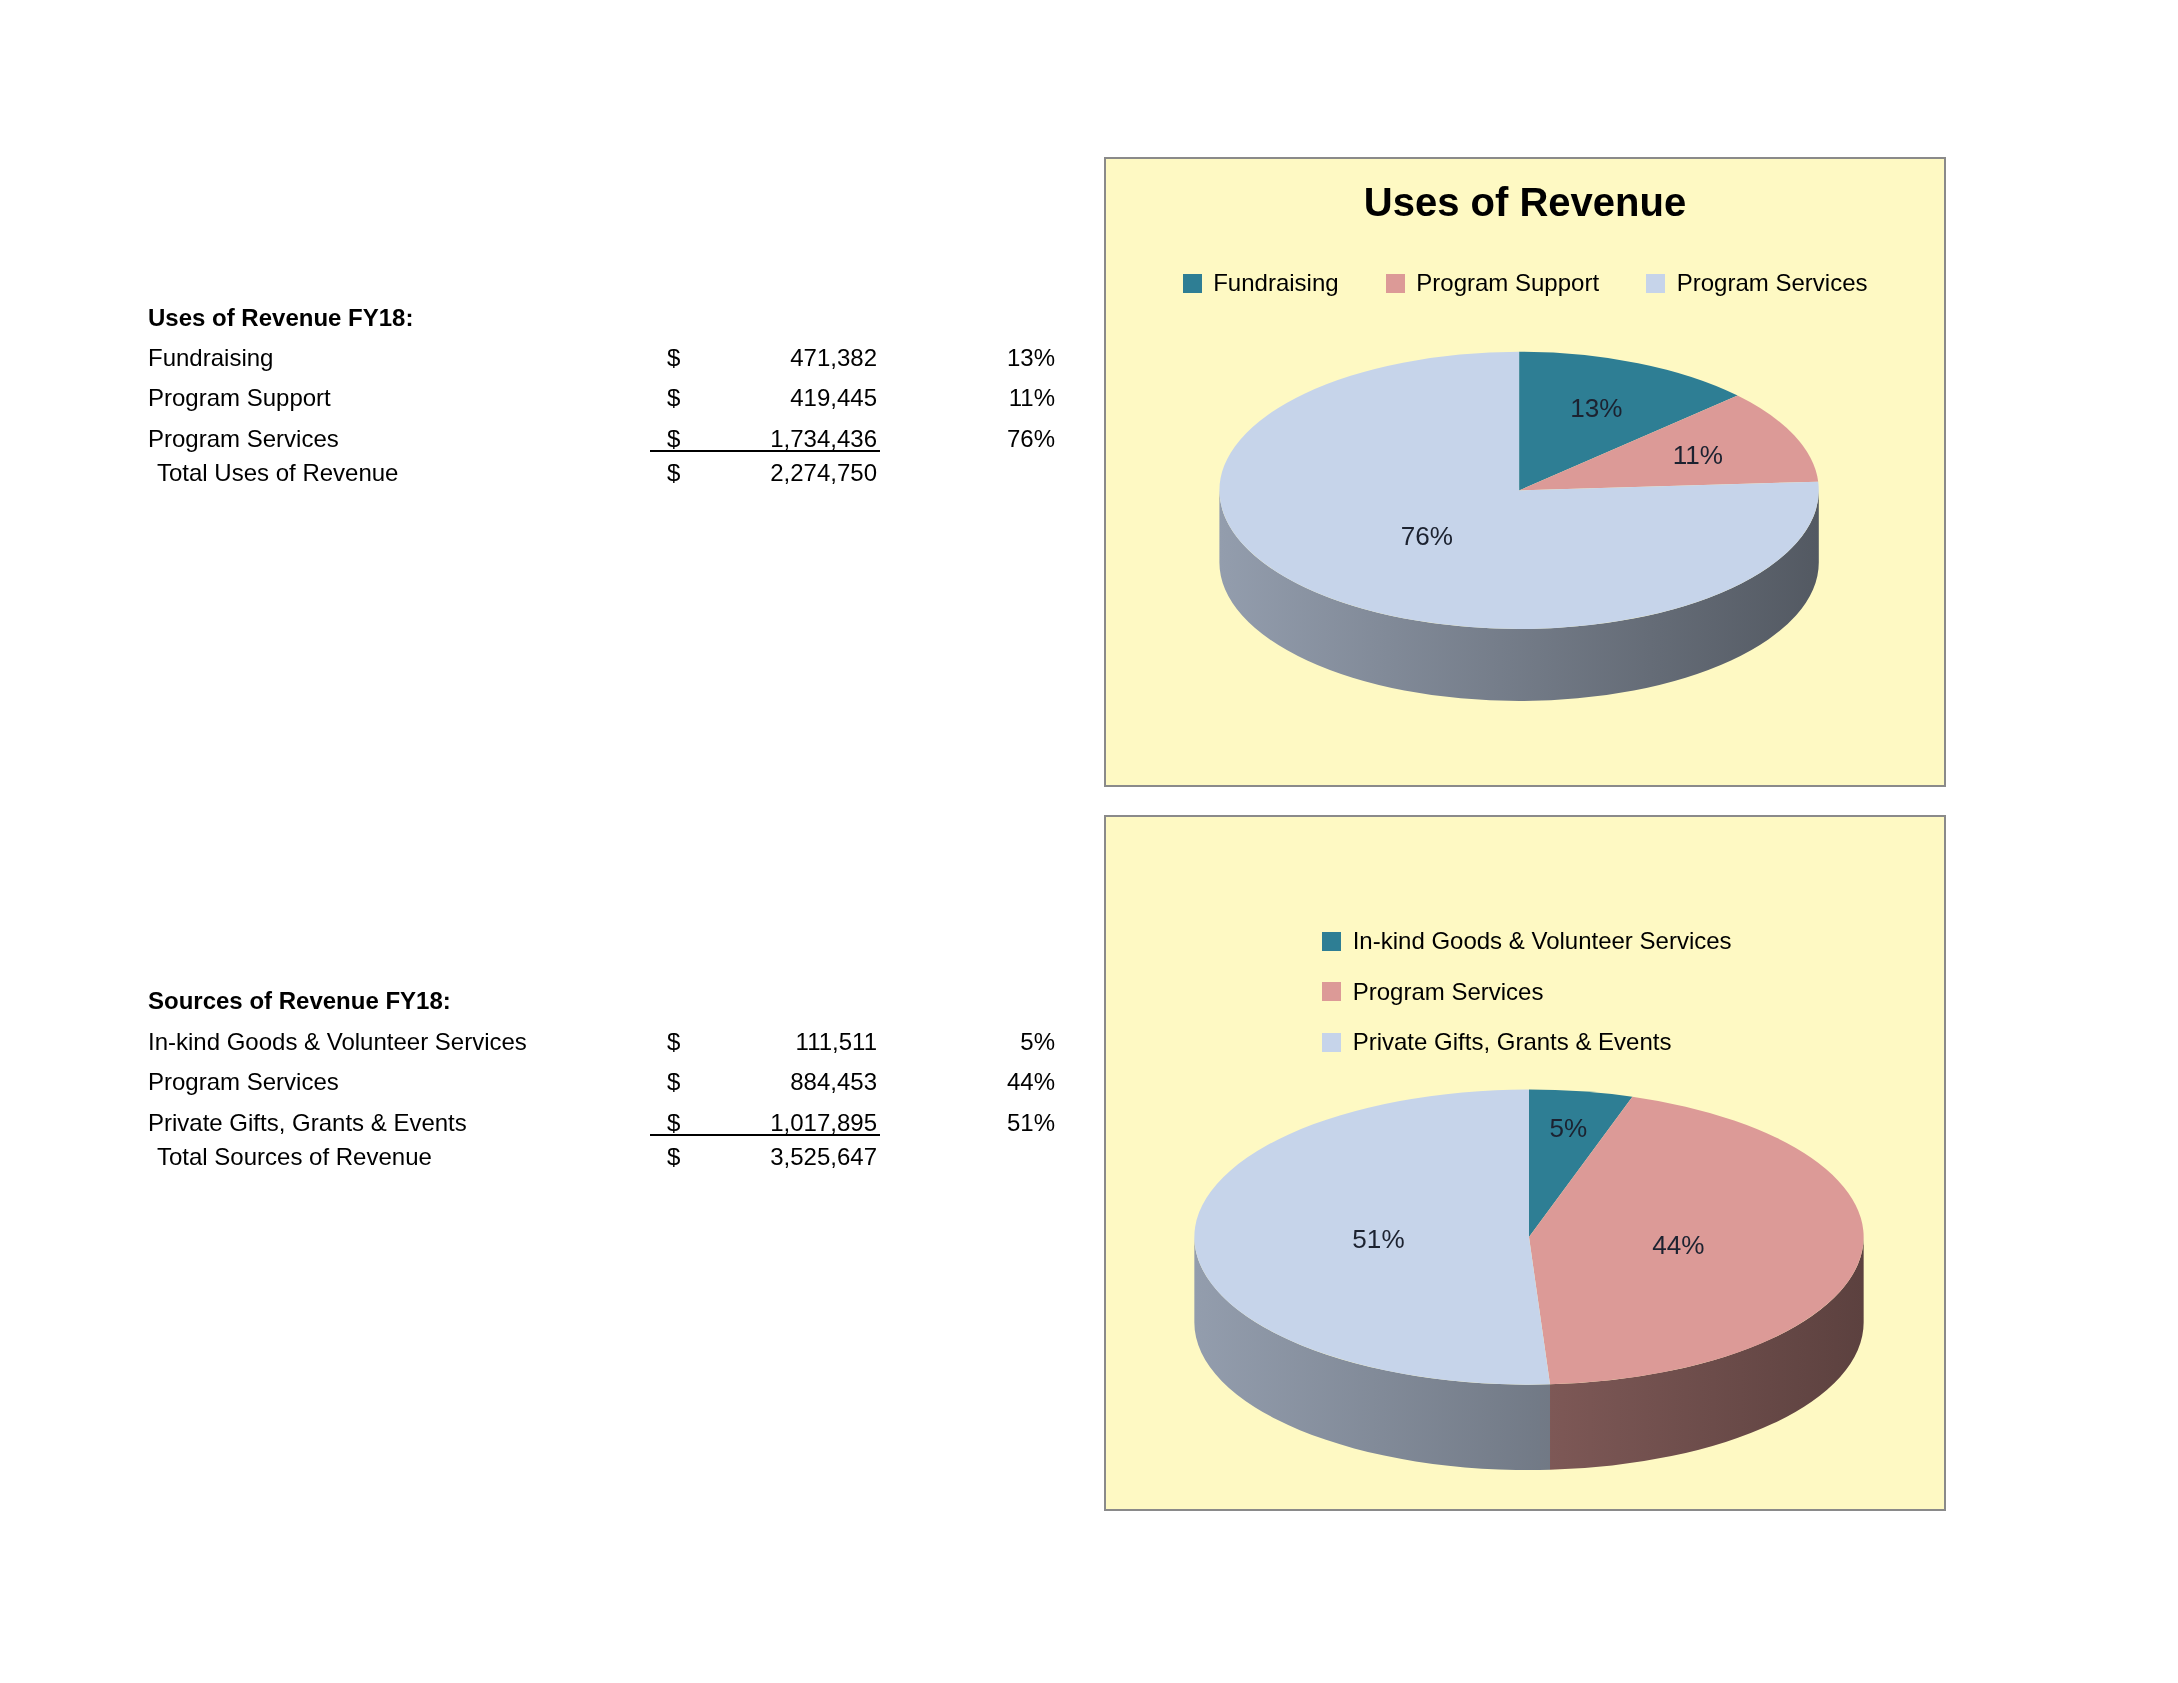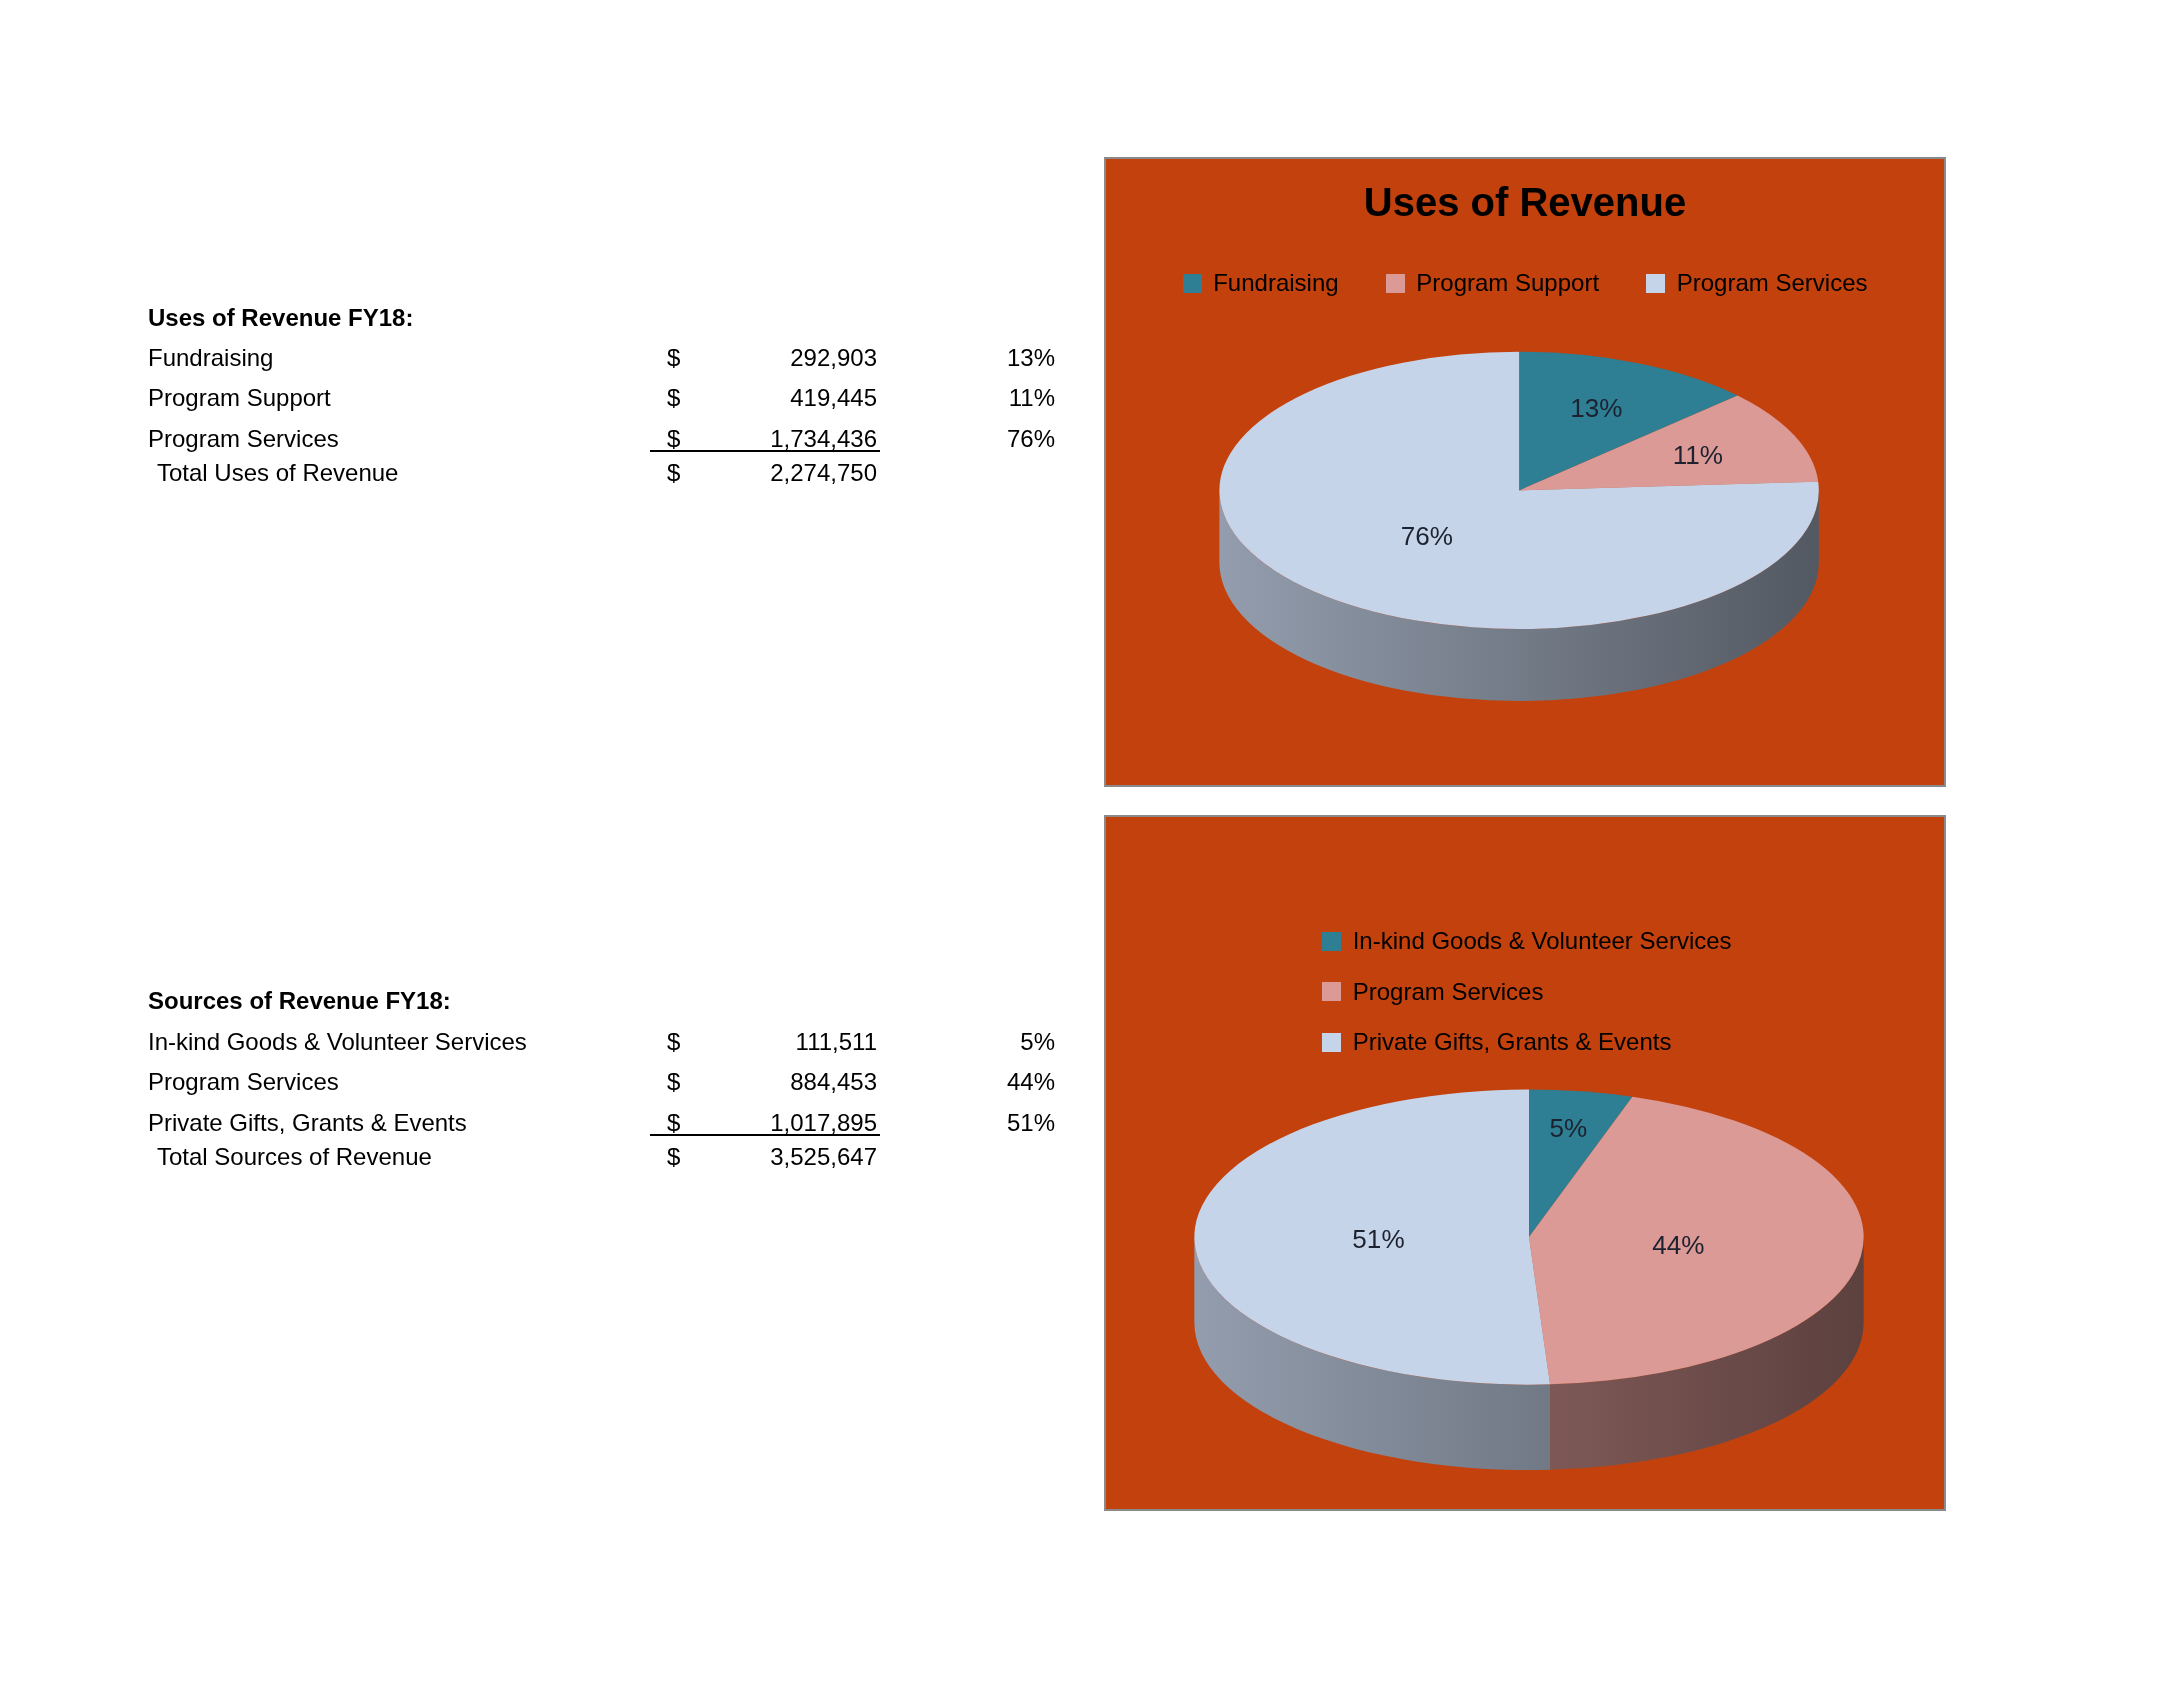--- a/index.html
+++ b/index.html
@@ -13,42 +13,42 @@
   #t2{top:985px;height:194px;}
   .t-head{position:absolute;left:0;top:0;font-weight:bold;white-space:nowrap;}
   .t-row{position:absolute;left:0;width:100%;height:36px;white-space:nowrap;}
   .t-row .lbl{position:absolute;left:0;}
   .t-row.total .lbl{left:9px;text-align:right;}
   .t-row .cur{position:absolute;left:519px;}
   .t-row .amt{position:absolute;left:531px;width:198px;text-align:right;}
   .t-row .pct{position:absolute;left:761px;width:146px;text-align:right;}
   .t-underline{position:absolute;left:502px;width:230px;border-top:2.7px solid #000;height:0;}
   
-  .chart-box{position:absolute;left:1104px;width:842px;border:2.7px solid #8a8a8a;background:#c2410c;box-sizing:border-box;}
+  .chart-box{position:absolute;left:1104px;width:842px;border:2.7px solid #8a8a8a;background:#fef9c3;box-sizing:border-box;}
   #c1{top:157px;height:630px;}
   #c2{top:815px;height:696px;}
   .chart-title{position:absolute;left:0;width:100%;text-align:center;font-weight:bold;font-size:40px;line-height:41px;}
   #c1 .chart-title{top:23.4px;}
   #c2 .chart-title{top:36px;}
   .legend-h{position:absolute;top:110px;left:0;width:100%;display:flex;justify-content:center;align-items:center;gap:47px;font-size:24px;}
   .legend-v{position:absolute;left:216px;top:110px;display:flex;flex-direction:column;gap:22.5px;font-size:24px;}
   .legend-item{display:flex;align-items:center;gap:11.7px;white-space:nowrap;}
   .chip{display:inline-block;width:19px;height:19px;flex:0 0 19px;}
   .pie-svg{position:absolute;left:0;top:0;}
   .pie-label{font-family:"Liberation Sans",sans-serif;font-size:29px;fill:#1c2230;}
 </style>
 </head>
 <body>
 
 <section class="fin-table" id="t1">
   <div class="t-head">Uses of Revenue FY18:</div>
   <div class="t-row" style="top:40px">
     <span class="lbl">Fundraising</span>
     <span class="cur">$</span>
-    <span class="amt">292,903</span>
+    <span class="amt">471,382</span>
     <span class="pct">13%</span>
   </div>
   <div class="t-row" style="top:80px">
     <span class="lbl">Program Support</span>
     <span class="cur">$</span>
     <span class="amt">419,445</span>
     <span class="pct">11%</span>
   </div>
   <div class="t-row" style="top:121px">
     <span class="lbl">Program Services</span>

